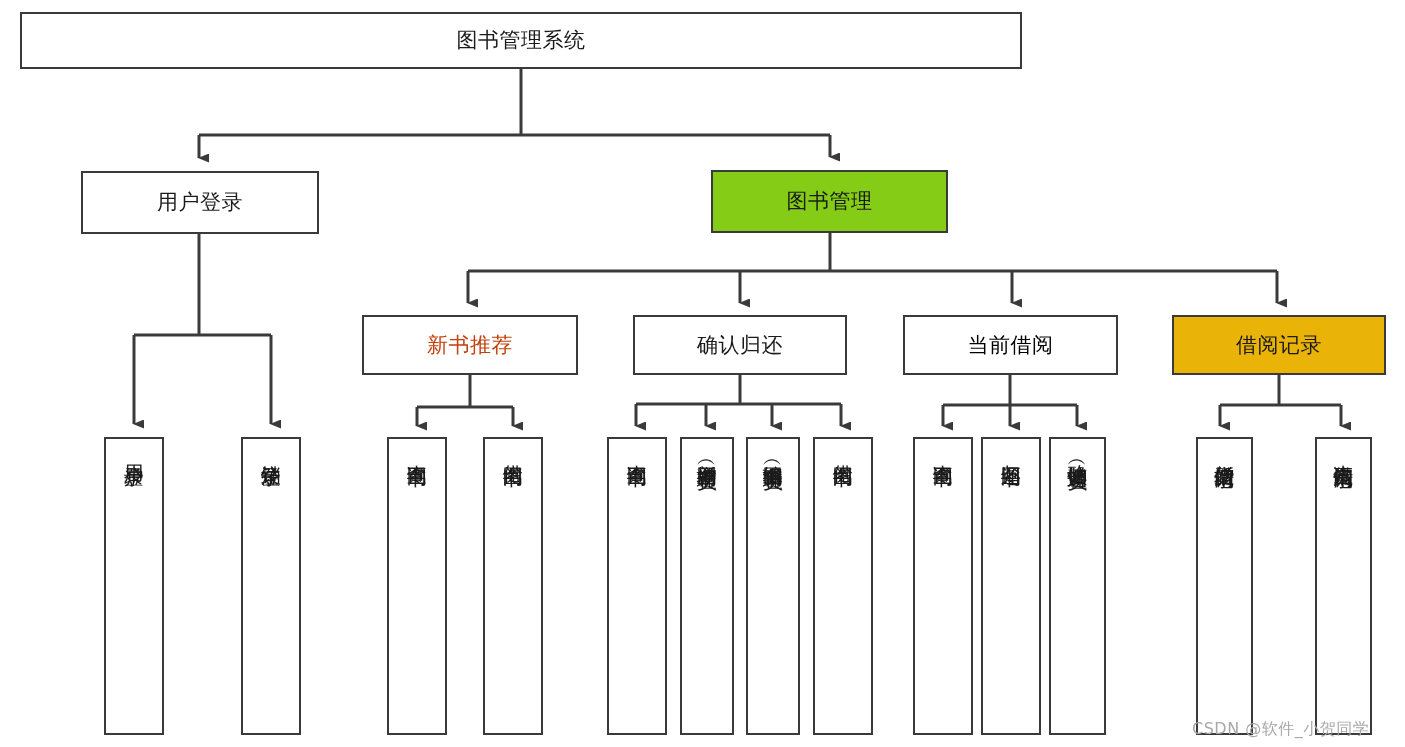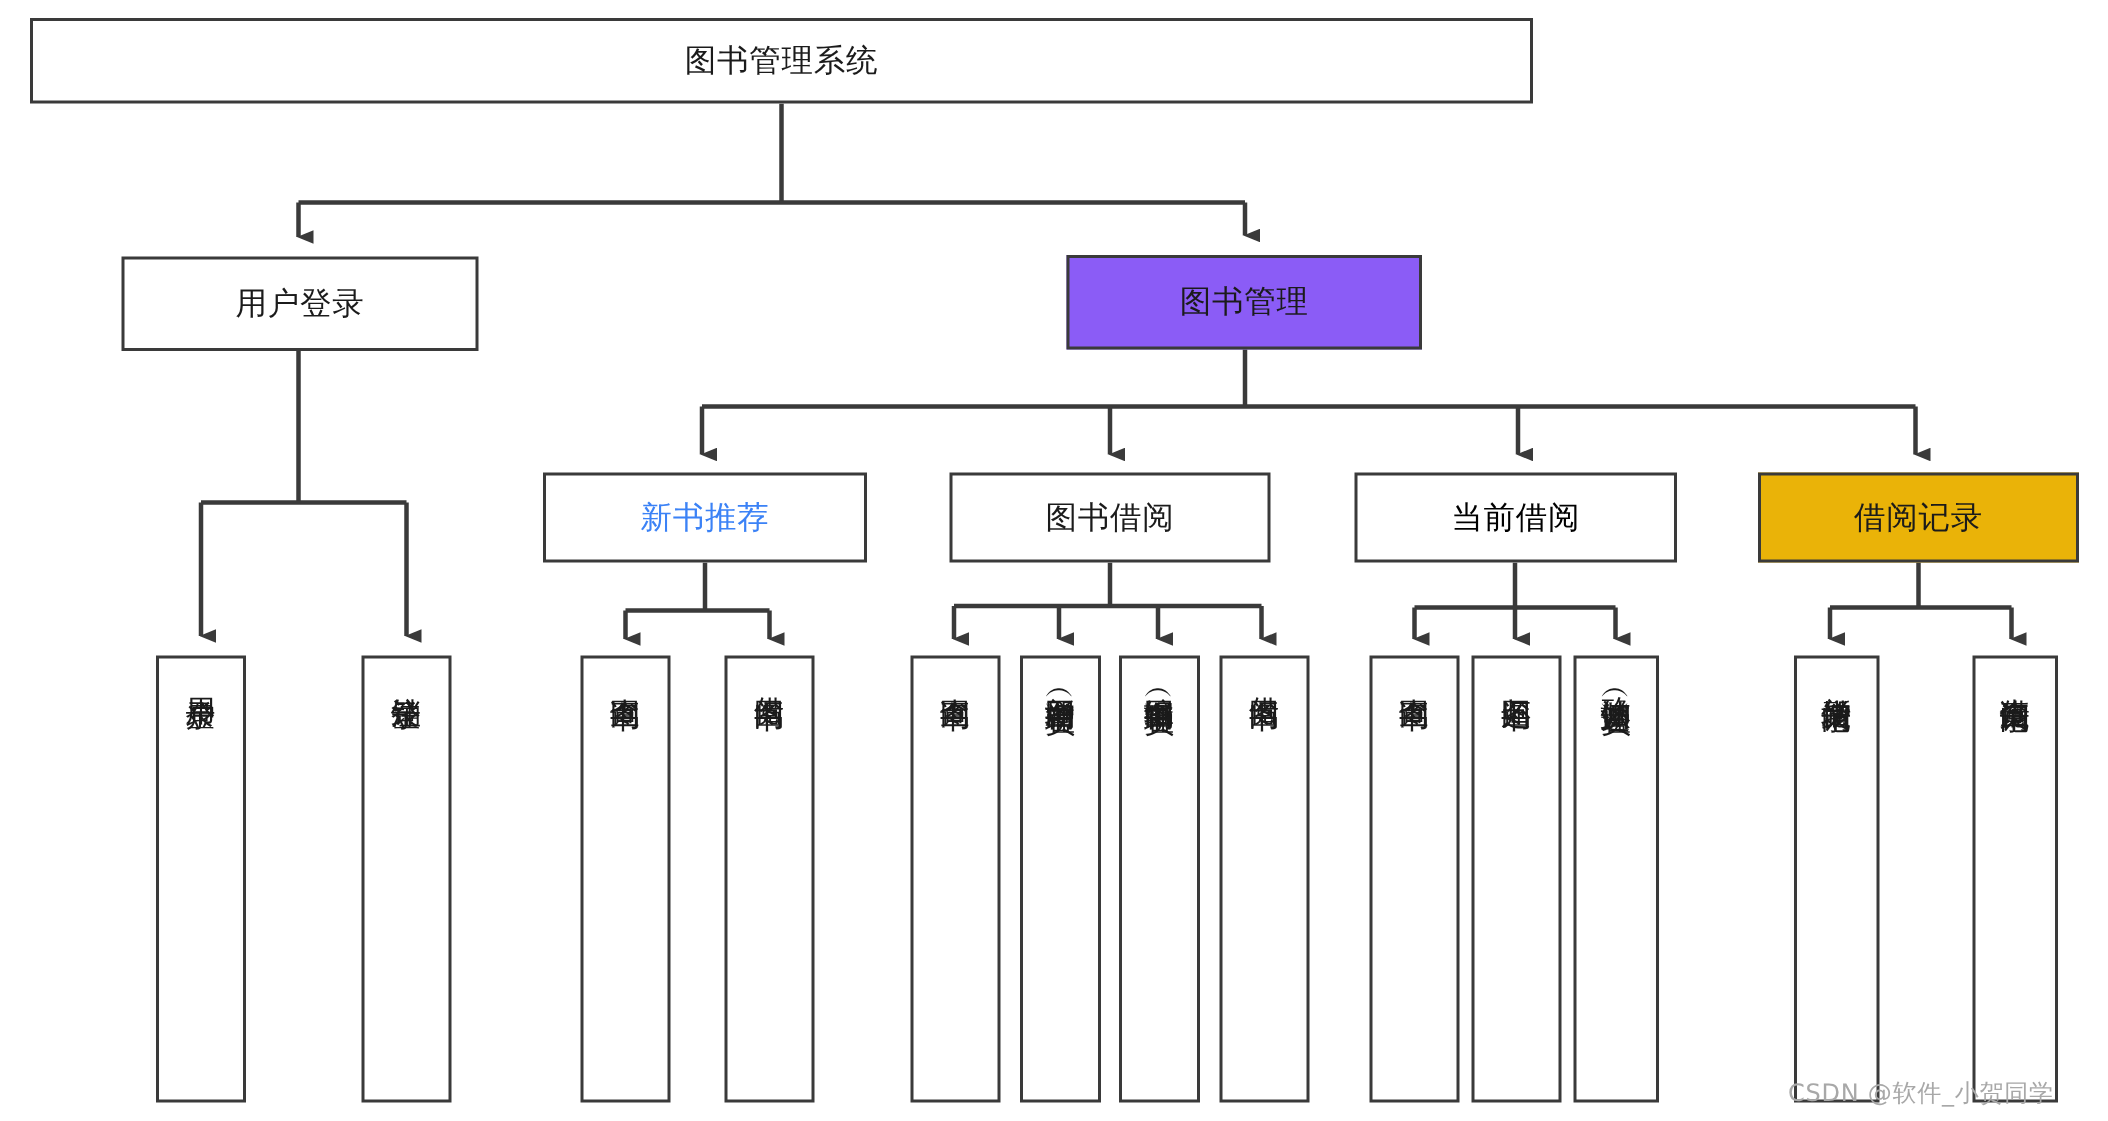--- a/index.html
+++ b/index.html
@@ -133,29 +133,29 @@
     </g>
   </svg>
 
   <div class="node h" style="left: 20px; top: 12px; width: 1002px; height: 57px; border-color: rgb(58, 58, 58); background: rgb(255, 255, 255);">
     <span class="label" style="color: rgb(27, 27, 27);">图书管理系统</span>
   </div>
 
   <div class="node h" style="left: 81px; top: 171px; width: 238px; height: 63px; border-color: rgb(58, 58, 58); background: rgb(255, 255, 255);">
     <span class="label" style="color: rgb(27, 27, 27);">用户登录</span>
   </div>
-  <div class="node h" style="left: 711px; top: 170px; width: 237px; height: 63px; border-color: rgb(58, 58, 58); background: #8b5cf6;">
+  <div class="node h" style="left: 711px; top: 170px; width: 237px; height: 63px; border-color: rgb(58, 58, 58); background: #84cc16;">
     <span class="label" style="color: rgb(27, 27, 27);">图书管理</span>
   </div>
 
   <div class="node h" style="left: 362px; top: 315px; width: 216px; height: 60px; border-color: rgb(58, 58, 58); background: rgb(255, 255, 255);">
-    <span class="label" style="color: #3b82f6;">新书推荐</span>
+    <span class="label" style="color: #c2410c;">新书推荐</span>
   </div>
   <div class="node h" style="left: 633px; top: 315px; width: 214px; height: 60px; border-color: rgb(58, 58, 58); background: rgb(255, 255, 255);">
-    <span class="label" style="color: rgb(27, 27, 27);">图书借阅</span>
+    <span class="label" style="color: rgb(27, 27, 27);">确认归还</span>
   </div>
   <div class="node h" style="left: 903px; top: 315px; width: 215px; height: 60px; border-color: rgb(58, 58, 58); background: rgb(255, 255, 255);">
     <span class="label" style="color: #000000;">当前借阅</span>
   </div>
   <div class="node h" style="left: 1172px; top: 315px; width: 214px; height: 60px; border-color: rgb(58, 58, 58); background: #eab308;">
     <span class="label" style="color: rgb(27, 27, 27);">借阅记录</span>
   </div>
 
   <div class="node v" style="left: 104px; top: 437px; width: 60px; height: 298px; border-color: rgb(58, 58, 58); background: rgb(255, 255, 255);">
     <span class="label" style="color: rgb(27, 27, 27);">用户登录</span>

